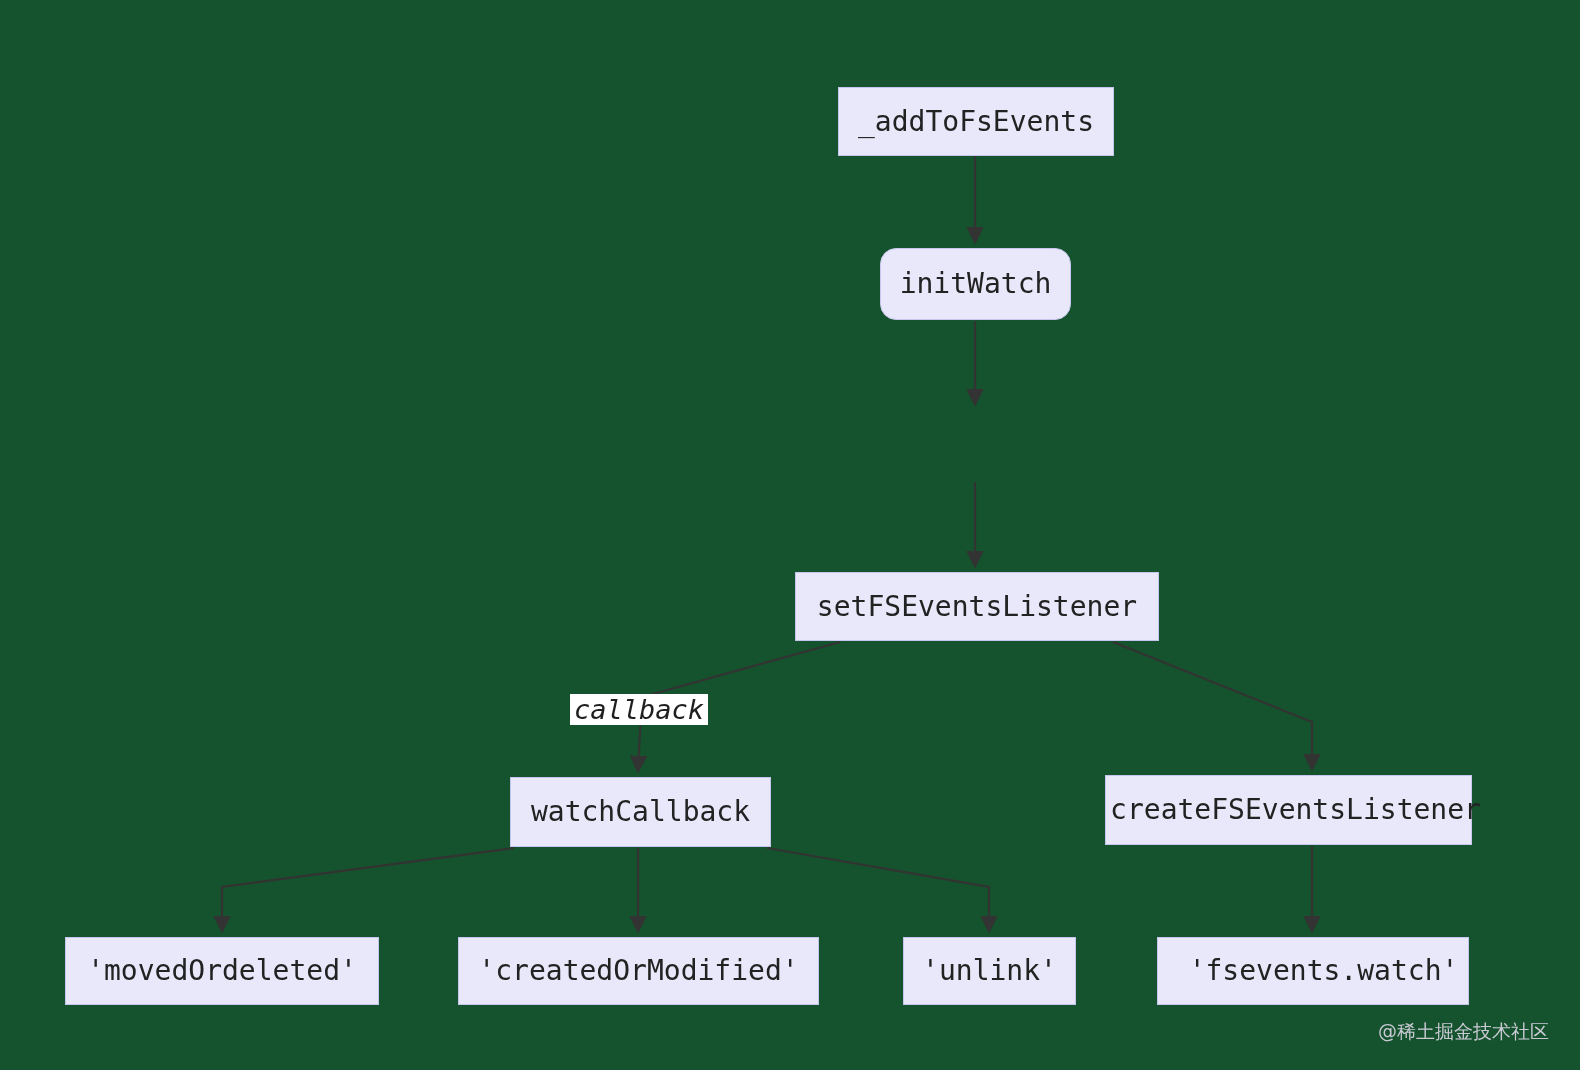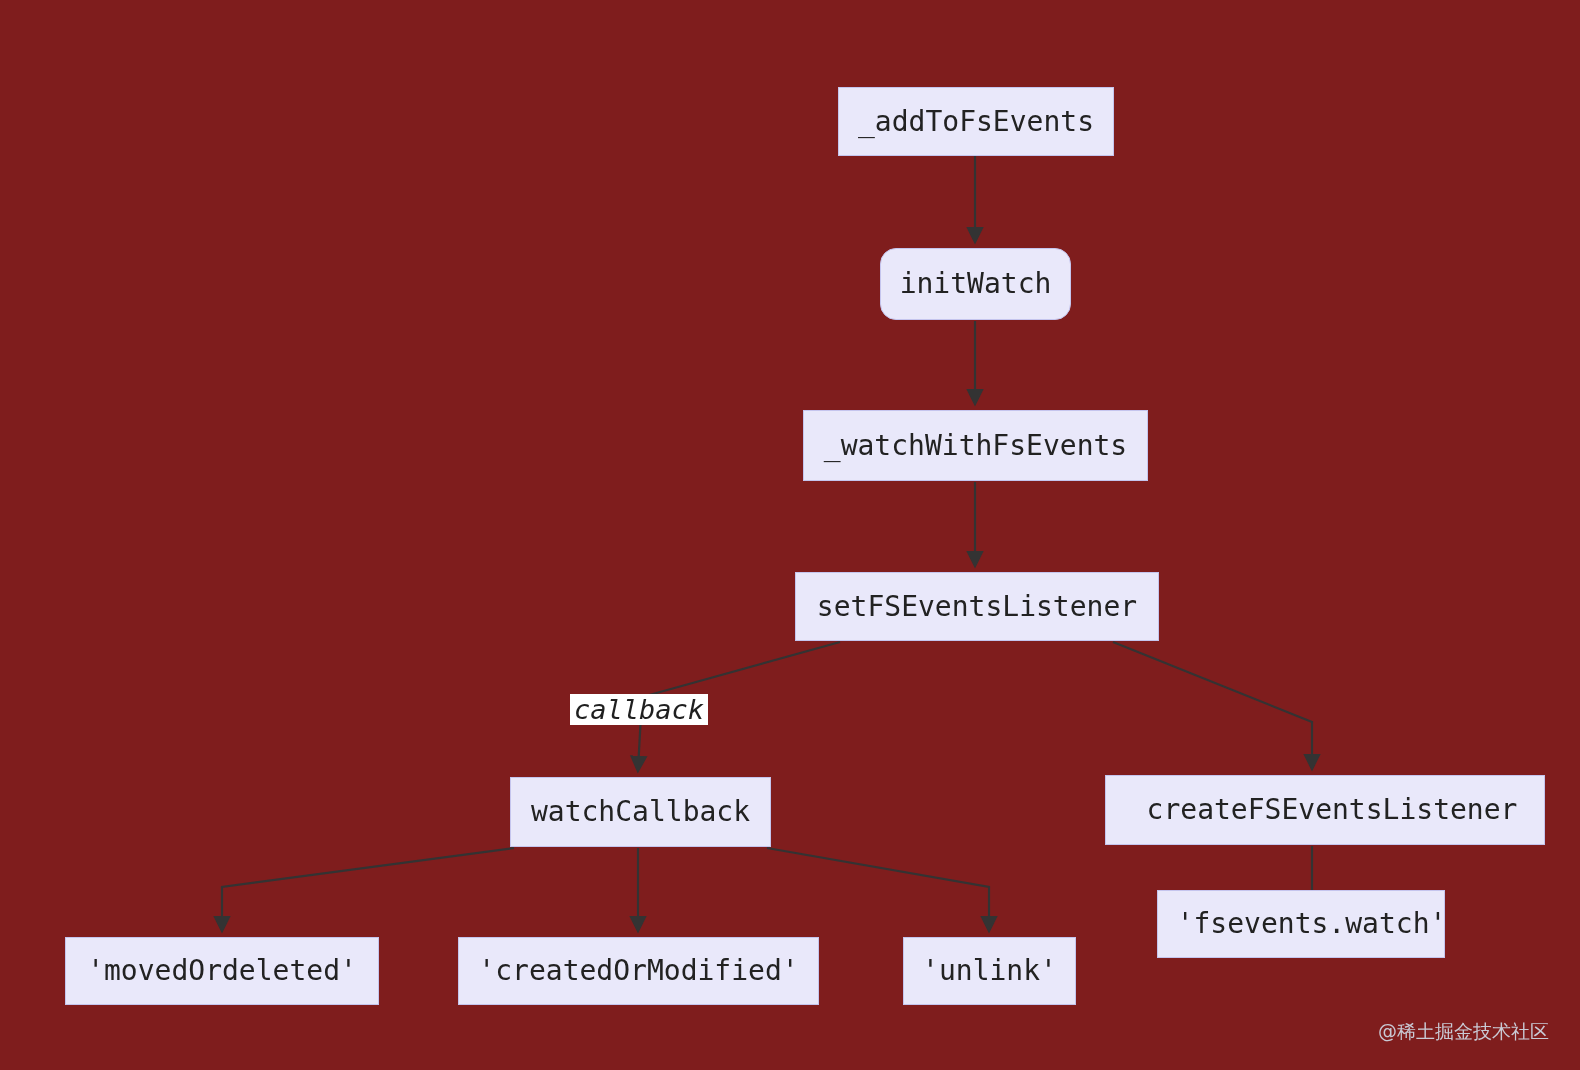--- a/index.html
+++ b/index.html
@@ -8,21 +8,21 @@
     padding: 0;
     background: #ffffff;
   }
   body {
     font-family: "DejaVu Sans Mono", "Liberation Mono", monospace;
   }
   #canvas {
     position: relative;
     width: 1580px;
     height: 1070px;
-    background: #7f1d1d;
+    background: #14532d;
     overflow: hidden;
   }
   #edge-layer {
     position: absolute;
     left: 0;
     top: 0;
     width: 1580px;
     height: 1070px;
     pointer-events: none;
   }
@@ -93,49 +93,46 @@
   </svg>
 
   <div class="node" style="left:838px; top:87px; width:276px; height:69px;">
     <span>_addToFsEvents</span>
   </div>
 
   <div class="node" style="left:880px; top:248px; width:191px; height:72px;border-radius:16px;">
     <span>initWatch</span>
   </div>
 
-  <div class="node" style="left:803px; top:410px; width:345px; height:71px;">
-    <span>_watchWithFsEvents</span>
-  </div>
 
   <div class="node" style="left:795px; top:572px; width:364px; height:69px;">
     <span>setFSEventsListener</span>
   </div>
 
   <div class="node" style="left:510px; top:777px; width:261px; height:70px;">
     <span>watchCallback</span>
   </div>
 
-  <div class="node" style="left:1105px; top:775px; width:440px; height:70px;padding-left:14px;">
+  <div class="node" style="left:1105px; top:775px; width:367px; height:70px;padding-left:14px;">
     <span>createFSEventsListener</span>
   </div>
 
   <div class="node" style="left:65px; top:937px; width:314px; height:68px;">
     <span>'movedOrdeleted'</span>
   </div>
 
   <div class="node" style="left:458px; top:937px; width:361px; height:68px;">
     <span>'createdOrModified'</span>
   </div>
 
   <div class="node" style="left:903px; top:937px; width:173px; height:68px;">
     <span>'unlink'</span>
   </div>
 
-  <div class="node" style="left:1157px; top:890px; width:288px; height:68px;padding-left:21px;">
+  <div class="node" style="left:1157px; top:937px; width:312px; height:68px;padding-left:21px;">
     <span>'fsevents.watch'</span>
   </div>
 
   <div class="edge-label" style="left:570px; top:694px;">callback</div>
 
   <div class="watermark" style="left:1378px; top:1022px;">@稀土掘金技术社区</div>
 
 </div>
 
 </body></html>

